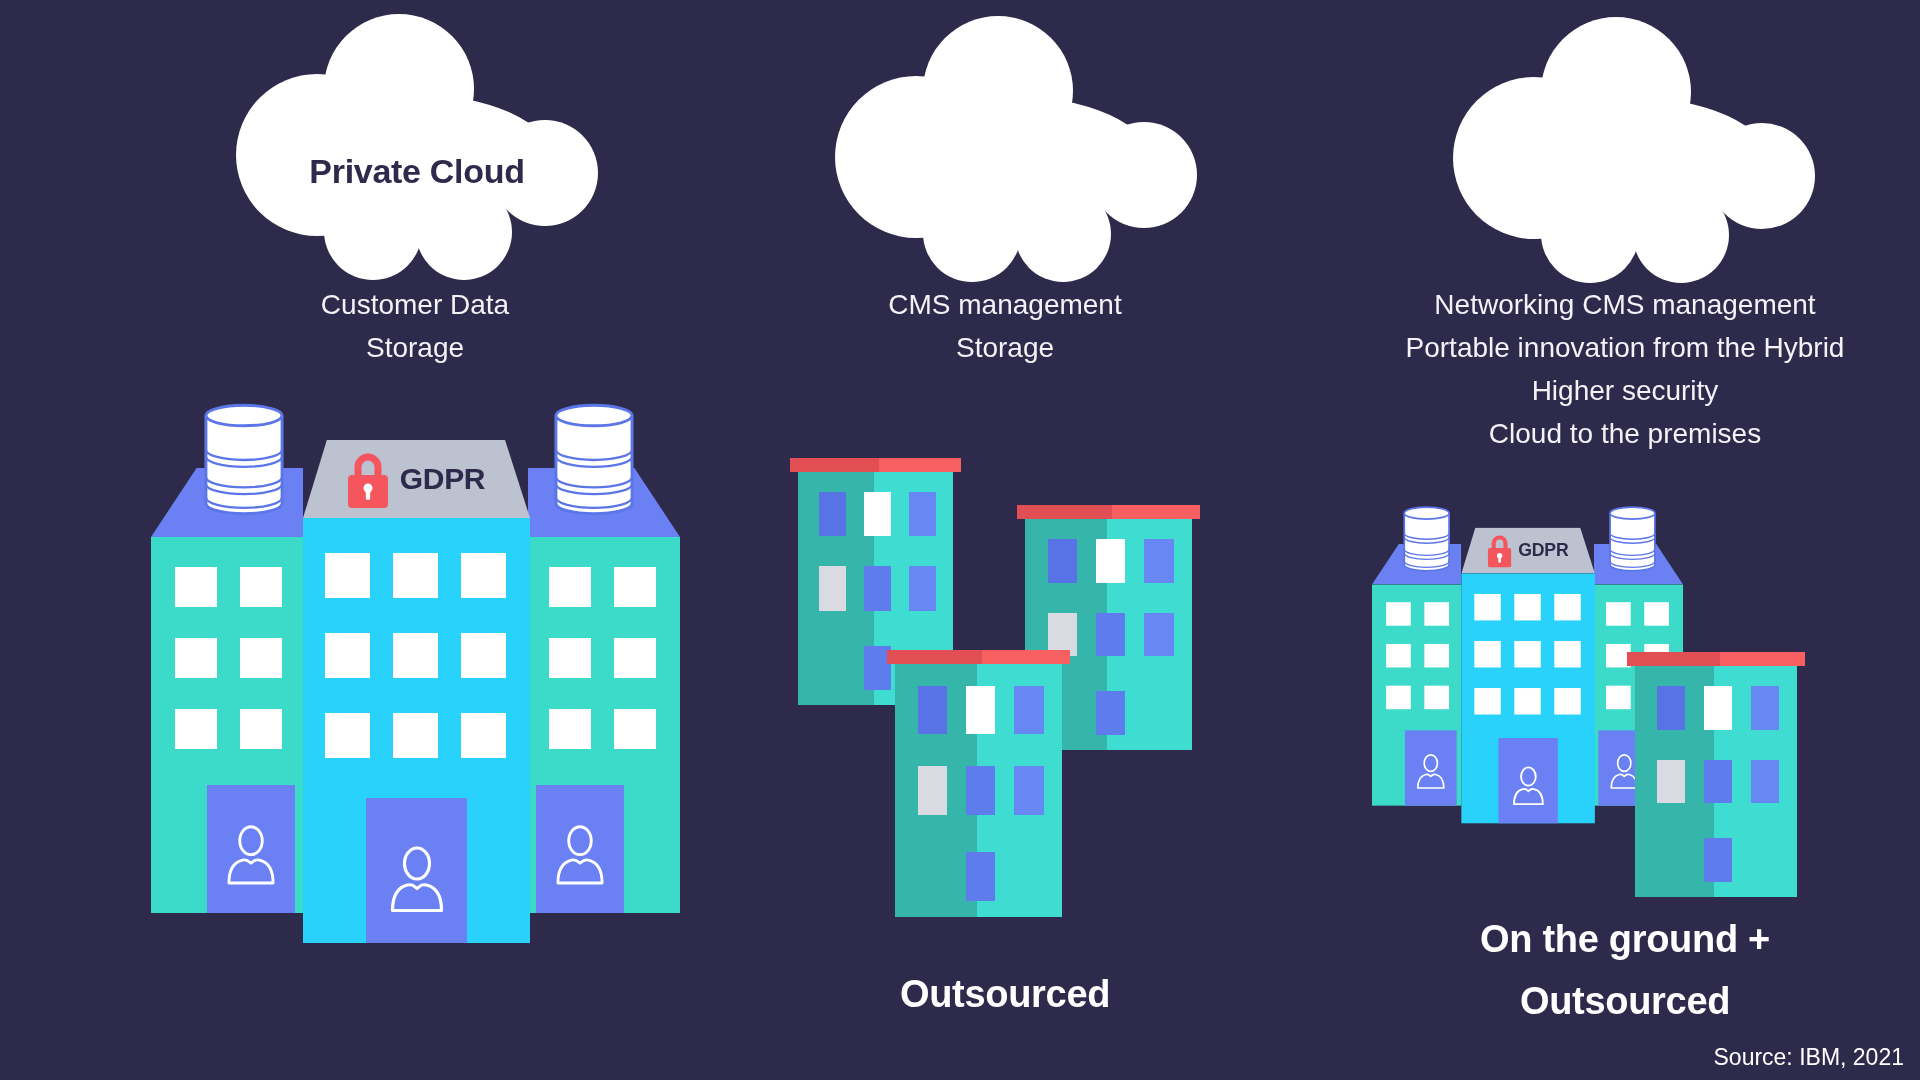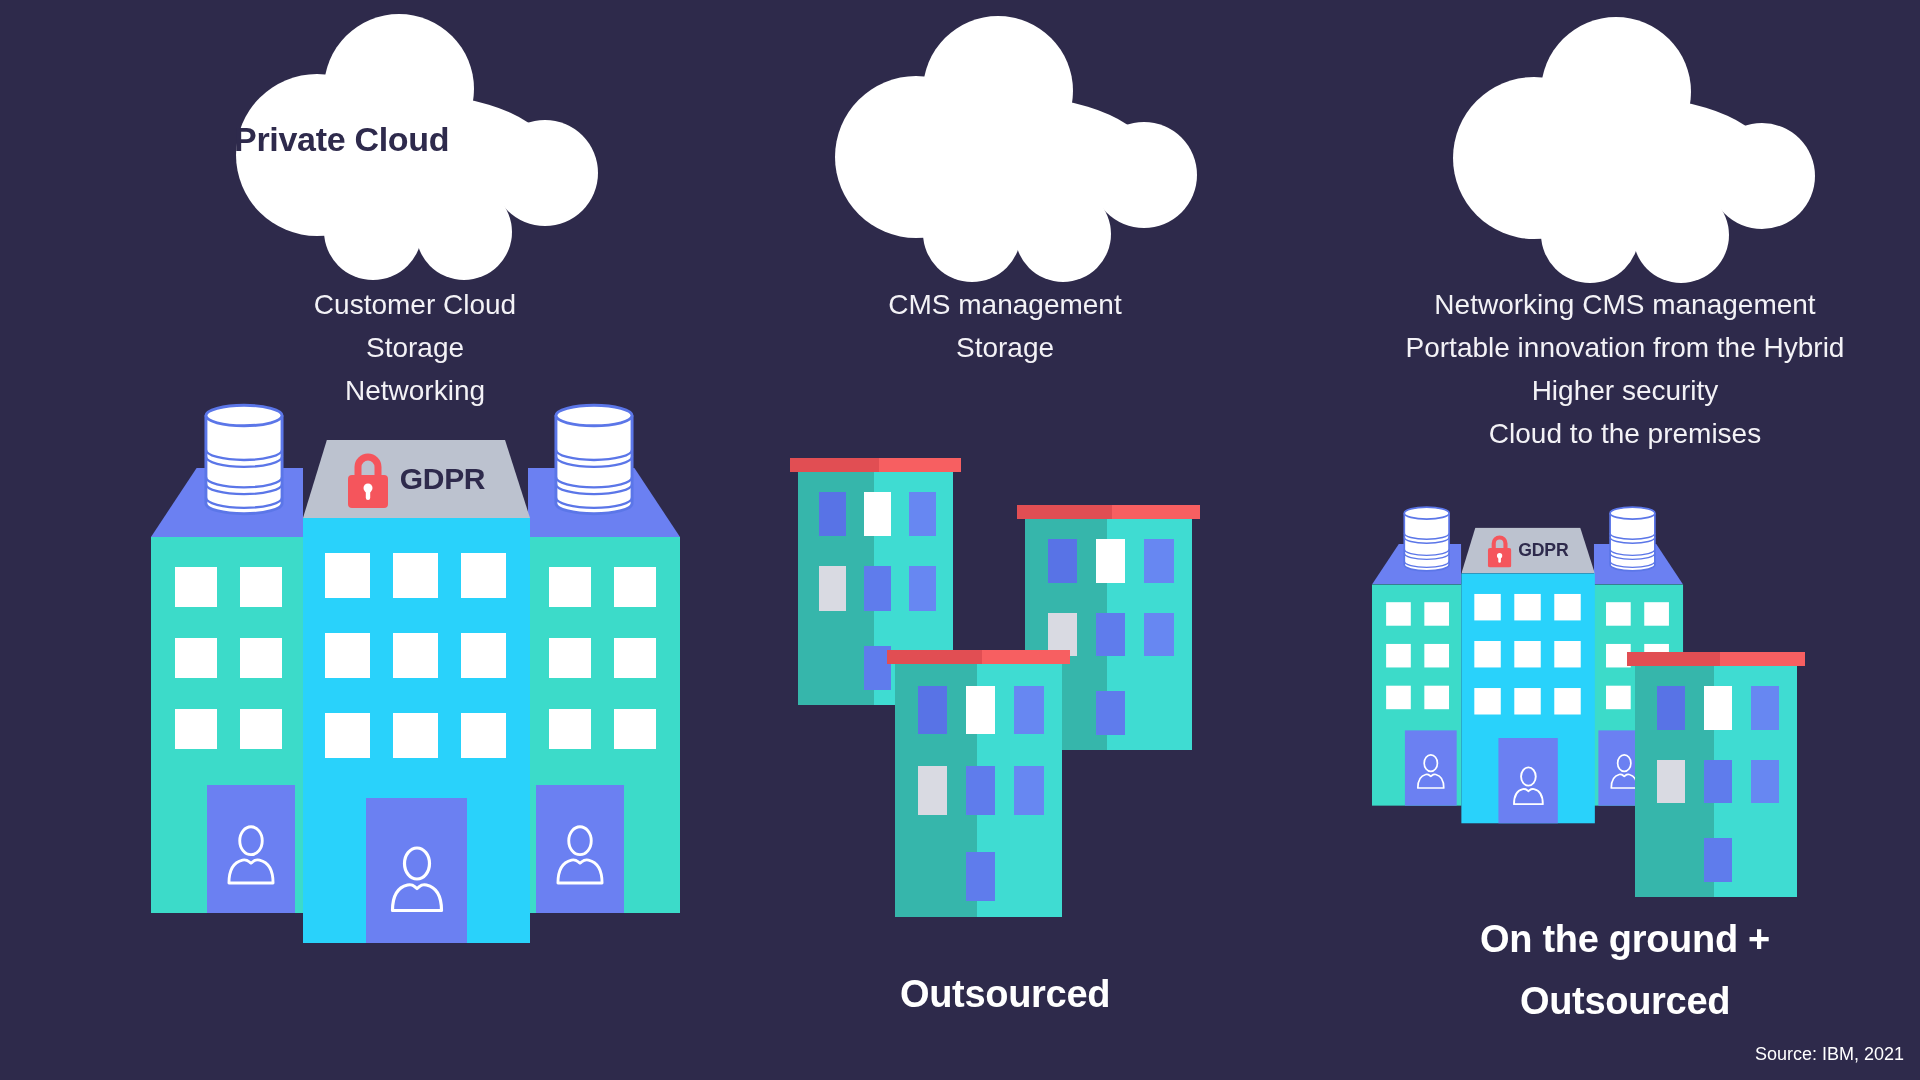--- a/index.html
+++ b/index.html
@@ -18,21 +18,21 @@
 
   
   .cloud{position:absolute;width:366px;height:250px;}
   .cloud i{position:absolute;background:var(--white);border-radius:50%;}
   .cc1{left:90px;top:4px;width:150px;height:150px;}
   .cc2{left:2px;top:64px;width:162px;height:162px;}
   .cc3{left:258px;top:110px;width:106px;height:106px;}
   .cc4{left:90px;top:172px;width:98px;height:98px;}
   .cc5{left:182px;top:174px;width:96px;height:96px;}
   .cbody{left:34px;top:84px;width:284px;height:128px;border-radius:64px;}
-  .cloud-title{position:absolute;left:0;right:0;top:110px;
+  .cloud-title{position:absolute;left:0;right:0;top:142px;text-align:center;
     font-size:34px;font-weight:700;letter-spacing:-.3px;color:var(--ink);}
 
   
   .features{position:absolute;top:283px;left:0;right:0;text-align:center;
     color:var(--text);font-size:28px;line-height:43px;}
   .features div{white-space:nowrap;}
 
   
   .deploy{position:absolute;left:0;right:0;text-align:center;color:var(--white);
     font-size:38px;font-weight:700;letter-spacing:-.3px;line-height:44px;}
@@ -74,41 +74,40 @@
   .tb-body{position:absolute;left:8px;right:8px;top:14px;bottom:0;overflow:hidden;
     background:linear-gradient(90deg,var(--tdark) 0 49%,var(--tlight) 49%);}
   .tb-body i{position:absolute;width:17.5%;height:19%;}
   .c1{left:13.5%;} .c2{left:42.5%;} .c3{left:71.5%;}
   .r1{top:8.5%;} .r2{top:40.5%;} .r3{top:74.5%;}
   .wbd{background:var(--wblued);} .wbl{background:var(--wbluel);}
   .wbm{background:var(--wbluem);} .ww{background:var(--white);} .wg{background:var(--wgray);}
 
   .hybrid-gdpr{position:absolute;left:32px;top:504px;width:529px;height:543px;
     transform:scale(.588);transform-origin:0 0;}
-  .source{position:absolute;right:16px;top:1044px;color:var(--white);font-size:18px;}
+  .source{position:absolute;right:16px;top:1044px;color:var(--white);font-size:23px;}
 </style>
 </head>
 <body>
 
 <div class="stage">
 
   <section class="column col1">
     <div class="cloud" style="left:174px;top:10px;">
       <i class="cc1"></i>
         <i class="cc2"></i>
       <i class="cc3"></i>
         <i class="cc4"></i>
       <i class="cc5"></i>
         <i class="cbody"></i>
       <div class="cloud-title">Private Cloud</div>
     </div>
     <div class="features">
-      <div>Customer Cloud</div>
+      <div>Customer Data</div>
       <div>Storage</div>
-      <div>Networking</div>
     </div>
 
     <div class="pbuilding" style="left:91px;top:400px;">
       <div class="wroof wroof-l"></div>
       <div class="wroof wroof-r"></div>
 
       <svg class="db db-l" viewBox="0 0 84 116">
         <path class="dbshape" d="M3 13 V103 a39 10.5 0 0 0 78 0 V13" fill="#fff" stroke-width="3"></path>
         <ellipse class="dbshape" cx="42" cy="13" rx="39" ry="10.5" fill="#fff" stroke-width="3"></ellipse>
         <path class="dbshape" d="M3 48 a39 10.5 0 0 0 78 0" fill="none" stroke-width="2.4"></path>

